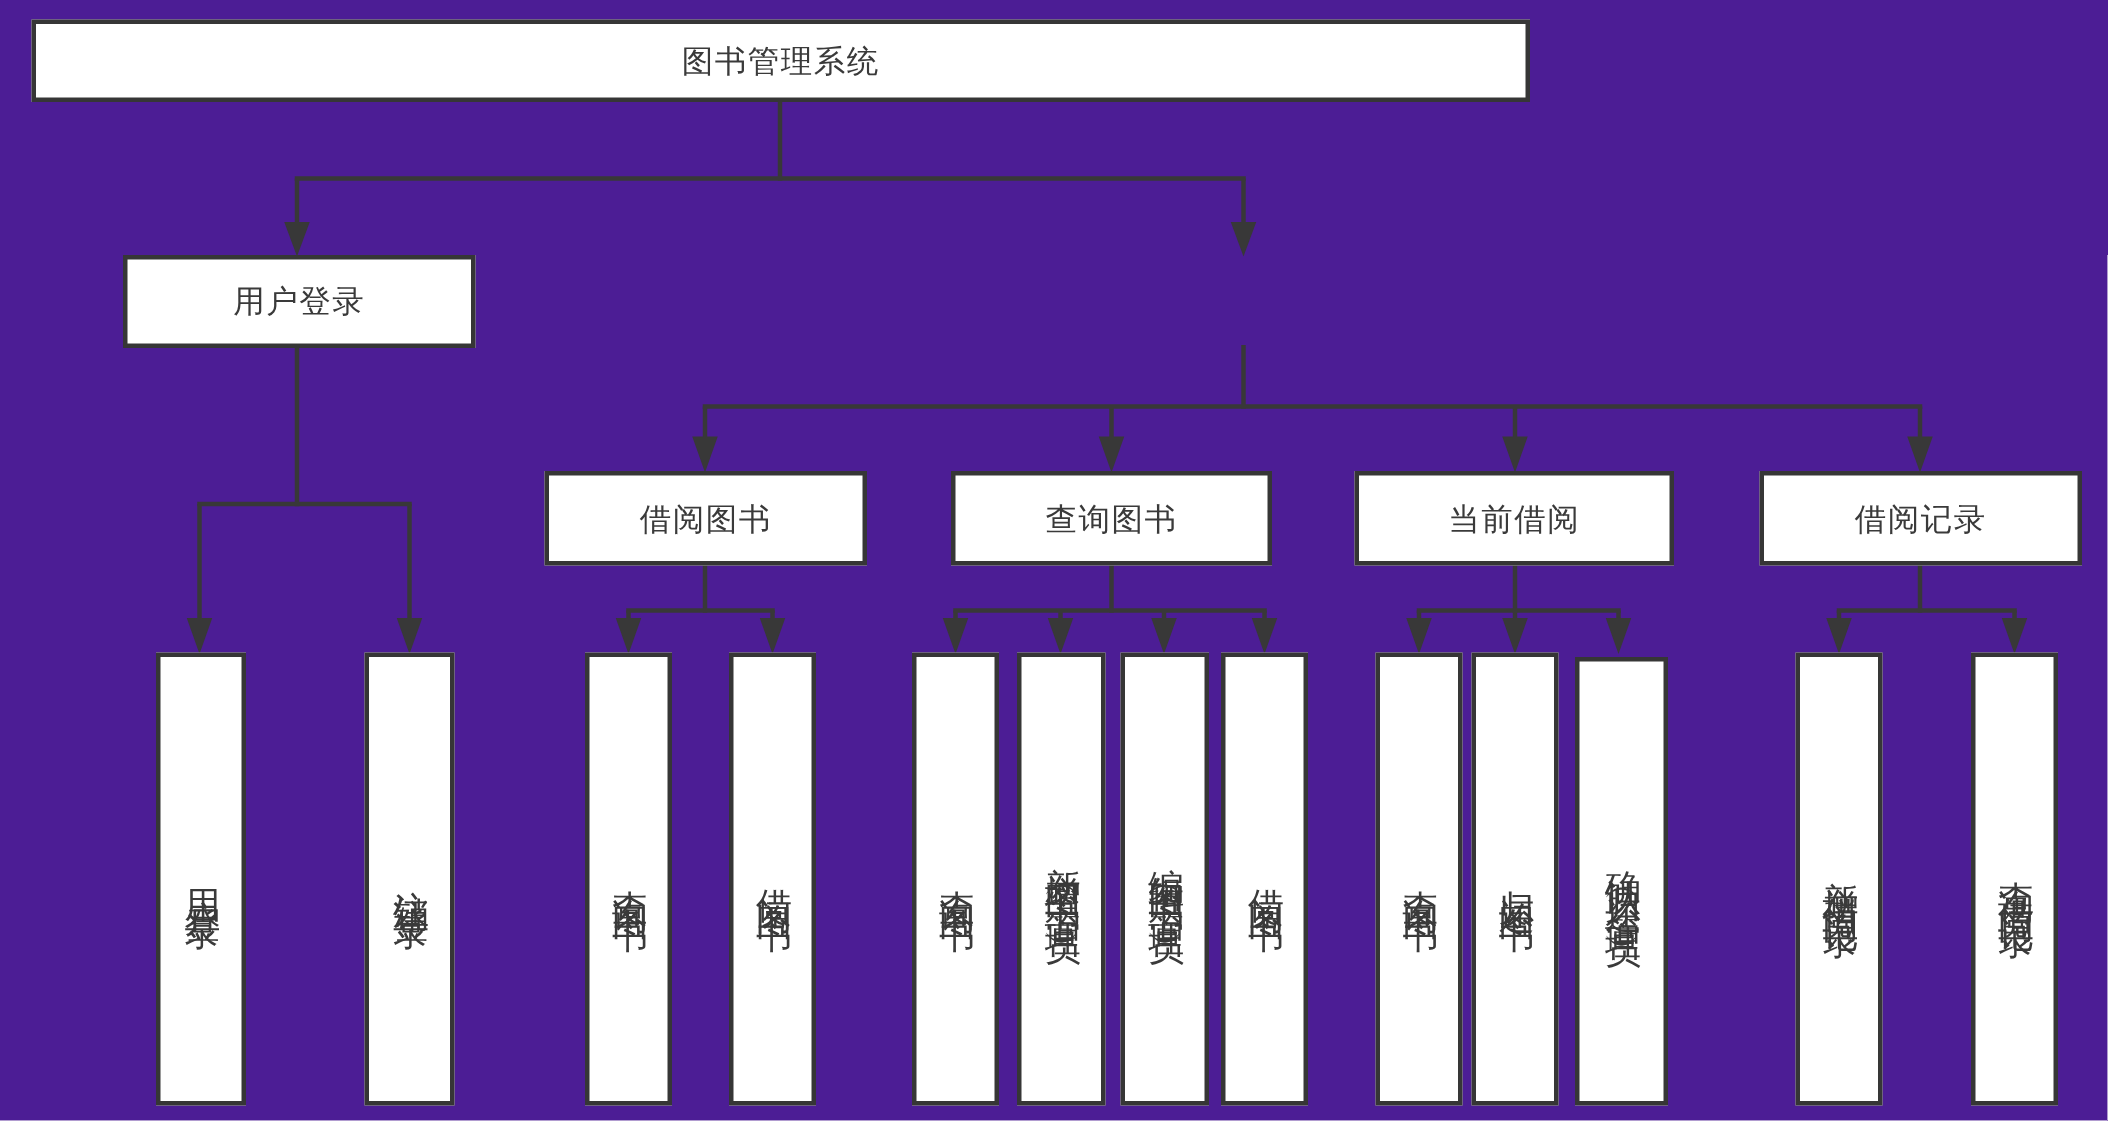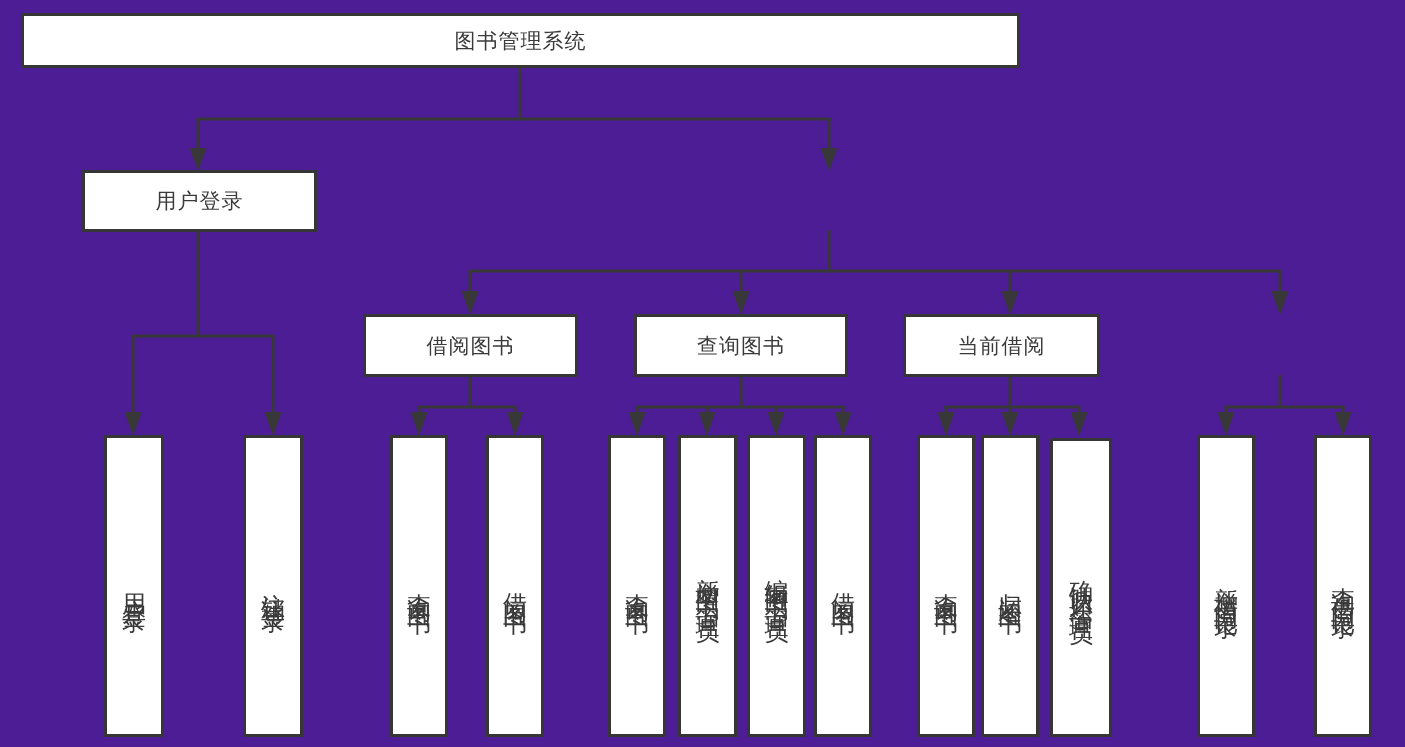--- a/index.html
+++ b/index.html
@@ -130,22 +130,25 @@
   <div class="node" style="left:82px; top:170px; width:235px; height:62px;">
     <span class="h-label">用户登录</span>
   </div>
 
   <div class="node" style="left:363px; top:314px; width:215px; height:63px;">
     <span class="h-label">借阅图书</span>
   </div>
   <div class="node" style="left:634px; top:314px; width:214px; height:63px;">
     <span class="h-label">查询图书</span>
   </div>
-  <div class="node" style="left:903px; top:314px; width:197px; height:63px;">
+  <div class="node" style="left:903px; top:314px; width:213px; height:63px;">
     <span class="h-label">当前借阅</span>
+  </div>
+  <div class="node" style="left:1173px; top:314px; width:215px; height:63px;">
+    <span class="h-label">借阅记录</span>
   </div>
 
   <div class="node leaf" style="left:104px; top:435px; width:60px; height:302px;">
     <span class="v-label">用户登录</span>
   </div>
   <div class="node leaf" style="left:243px; top:435px; width:60px; height:302px;">
     <span class="v-label">注销登录</span>
   </div>
 
   <div class="node leaf" style="left:390px; top:435px; width:58px; height:302px;">

